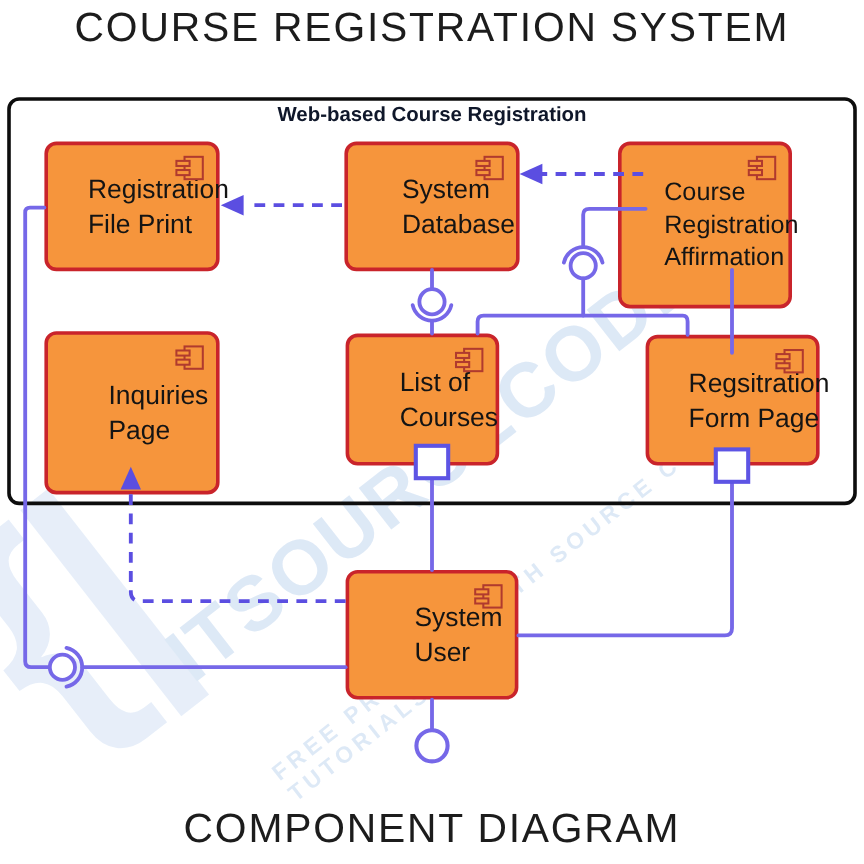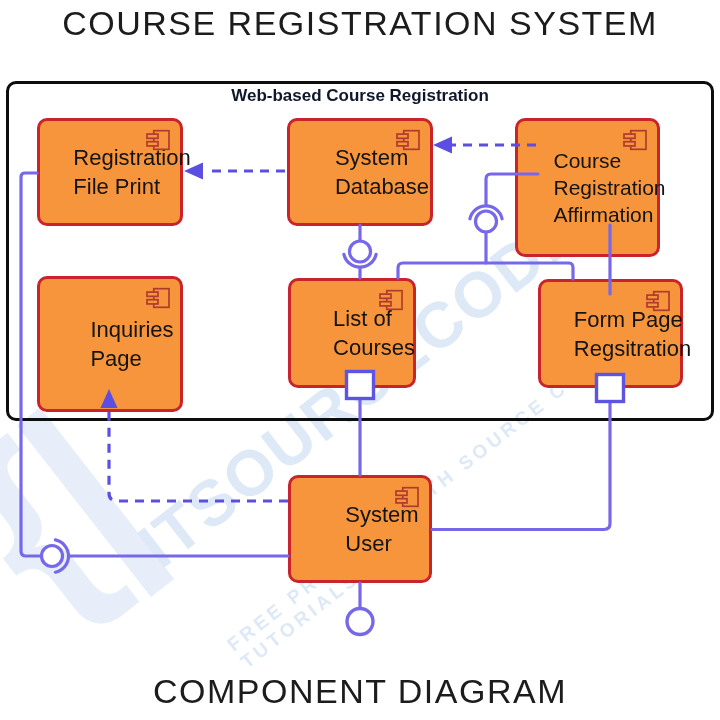--- a/index.html
+++ b/index.html
@@ -157,22 +157,22 @@
     </div>
   </div>
 
   <div class="component" style="left:538px;top:279px;width:145px;height:109px">
     <svg class="comp-icon" viewBox="0 0 30 26">
       <rect class="frame" x="10" y="2" width="18" height="22"></rect>
       <rect class="tab" x="2" y="6" width="13" height="5"></rect>
       <rect class="tab" x="2" y="15" width="13" height="5"></rect>
     </svg>
     <div class="label">
+      <div>Regsitration</div>
       <div>Form Page</div>
-      <div>Regsitration</div>
     </div>
   </div>
 
   <div class="component" style="left:288px;top:475px;width:144px;height:108px">
     <svg class="comp-icon" viewBox="0 0 30 26">
       <rect class="frame" x="10" y="2" width="18" height="22"></rect>
       <rect class="tab" x="2" y="6" width="13" height="5"></rect>
       <rect class="tab" x="2" y="15" width="13" height="5"></rect>
     </svg>
     <div class="label">

